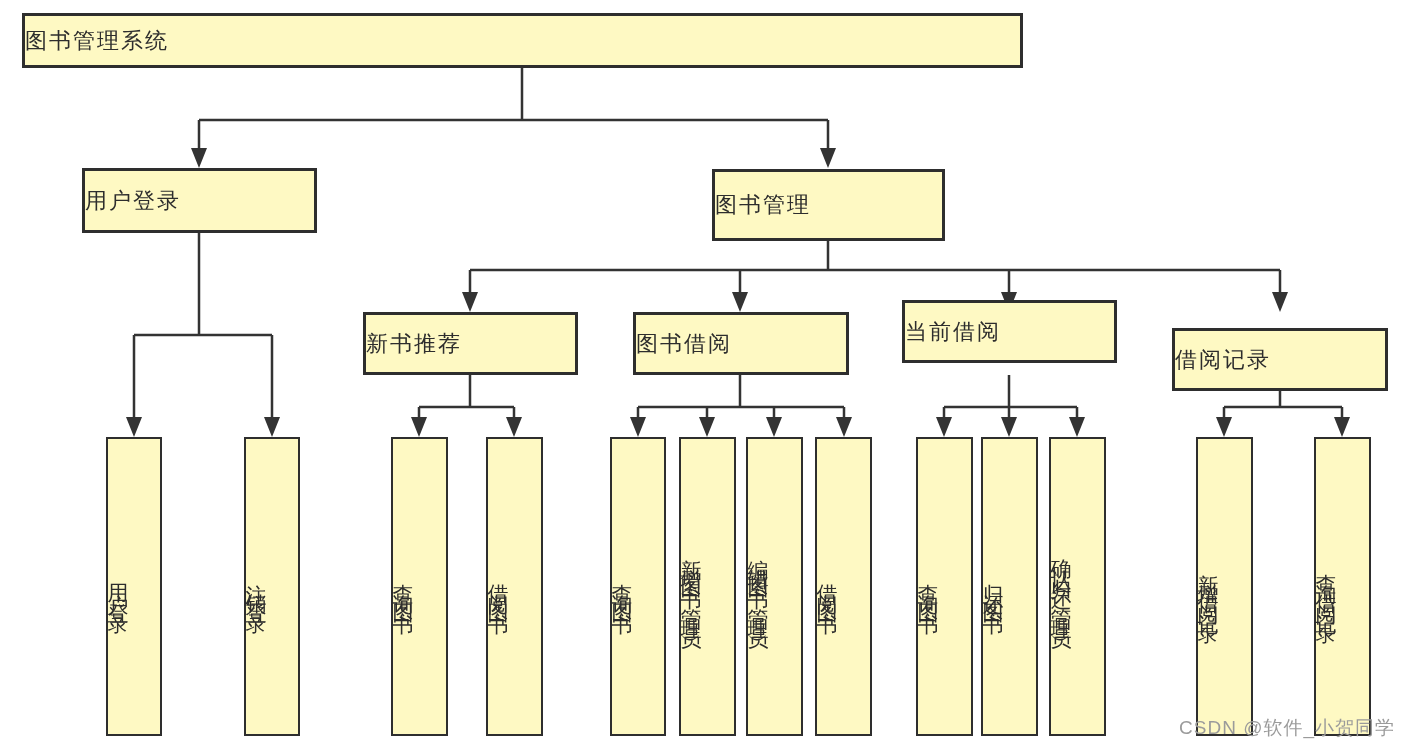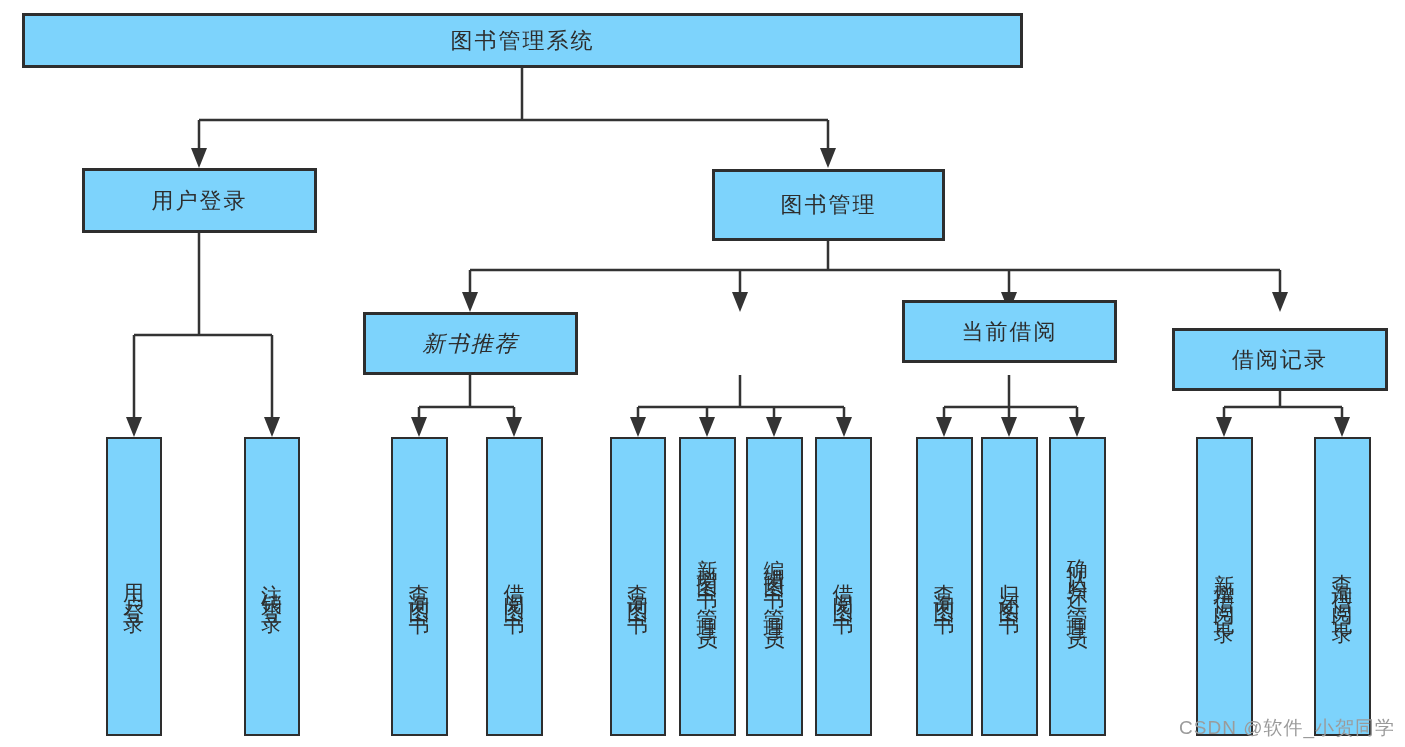--- a/index.html
+++ b/index.html
@@ -21,25 +21,25 @@
   }
   .connectors {
     position: absolute;
     left: 0; top: 0;
     width: 1405px; height: 747px;
     z-index: 1;
   }
   .node {
     position: absolute;
     box-sizing: border-box;
-    background: #7dd3fc;
+    background: #fef9c3;
     border: 3px solid var(--border);
     display: flex;
     align-items: center;
-    justify-content: center;
+    justify-content: flex-start;
     z-index: 2;
     font-size: 22px;
     letter-spacing: 2px;
     white-space: nowrap;
   }
   .node .lbl { display: block; }
   .leaf {
     border-width: 2.5px;
     font-size: 21px;
     letter-spacing: 10px;
@@ -90,22 +90,25 @@
     <span class="lbl">图书管理系统</span>
   </div>
 
   <div class="node" style="left:82px; top:168px; width:235px; height:65px;">
     <span class="lbl">用户登录</span>
   </div>
   <div class="node" style="left:712px; top:169px; width:233px; height:72px;">
     <span class="lbl">图书管理</span>
   </div>
 
-  <div class="node" style="left:363px; top:312px; width:215px; height:63px;font-style:italic;">
+  <div class="node" style="left:363px; top:312px; width:215px; height:63px;">
     <span class="lbl">新书推荐</span>
+  </div>
+  <div class="node" style="left:633px; top:312px; width:216px; height:63px;">
+    <span class="lbl">图书借阅</span>
   </div>
   <div class="node" style="left:902px; top:300px; width:215px; height:63px;">
     <span class="lbl">当前借阅</span>
   </div>
   <div class="node" style="left:1172px; top:312px; width:216px; height:63px;margin-top:16px;">
     <span class="lbl">借阅记录</span>
   </div>
 
   <div class="node leaf" style="left:106px; top:437px; width:56px; height:299px;">
     <span class="lbl">用户登录</span>

